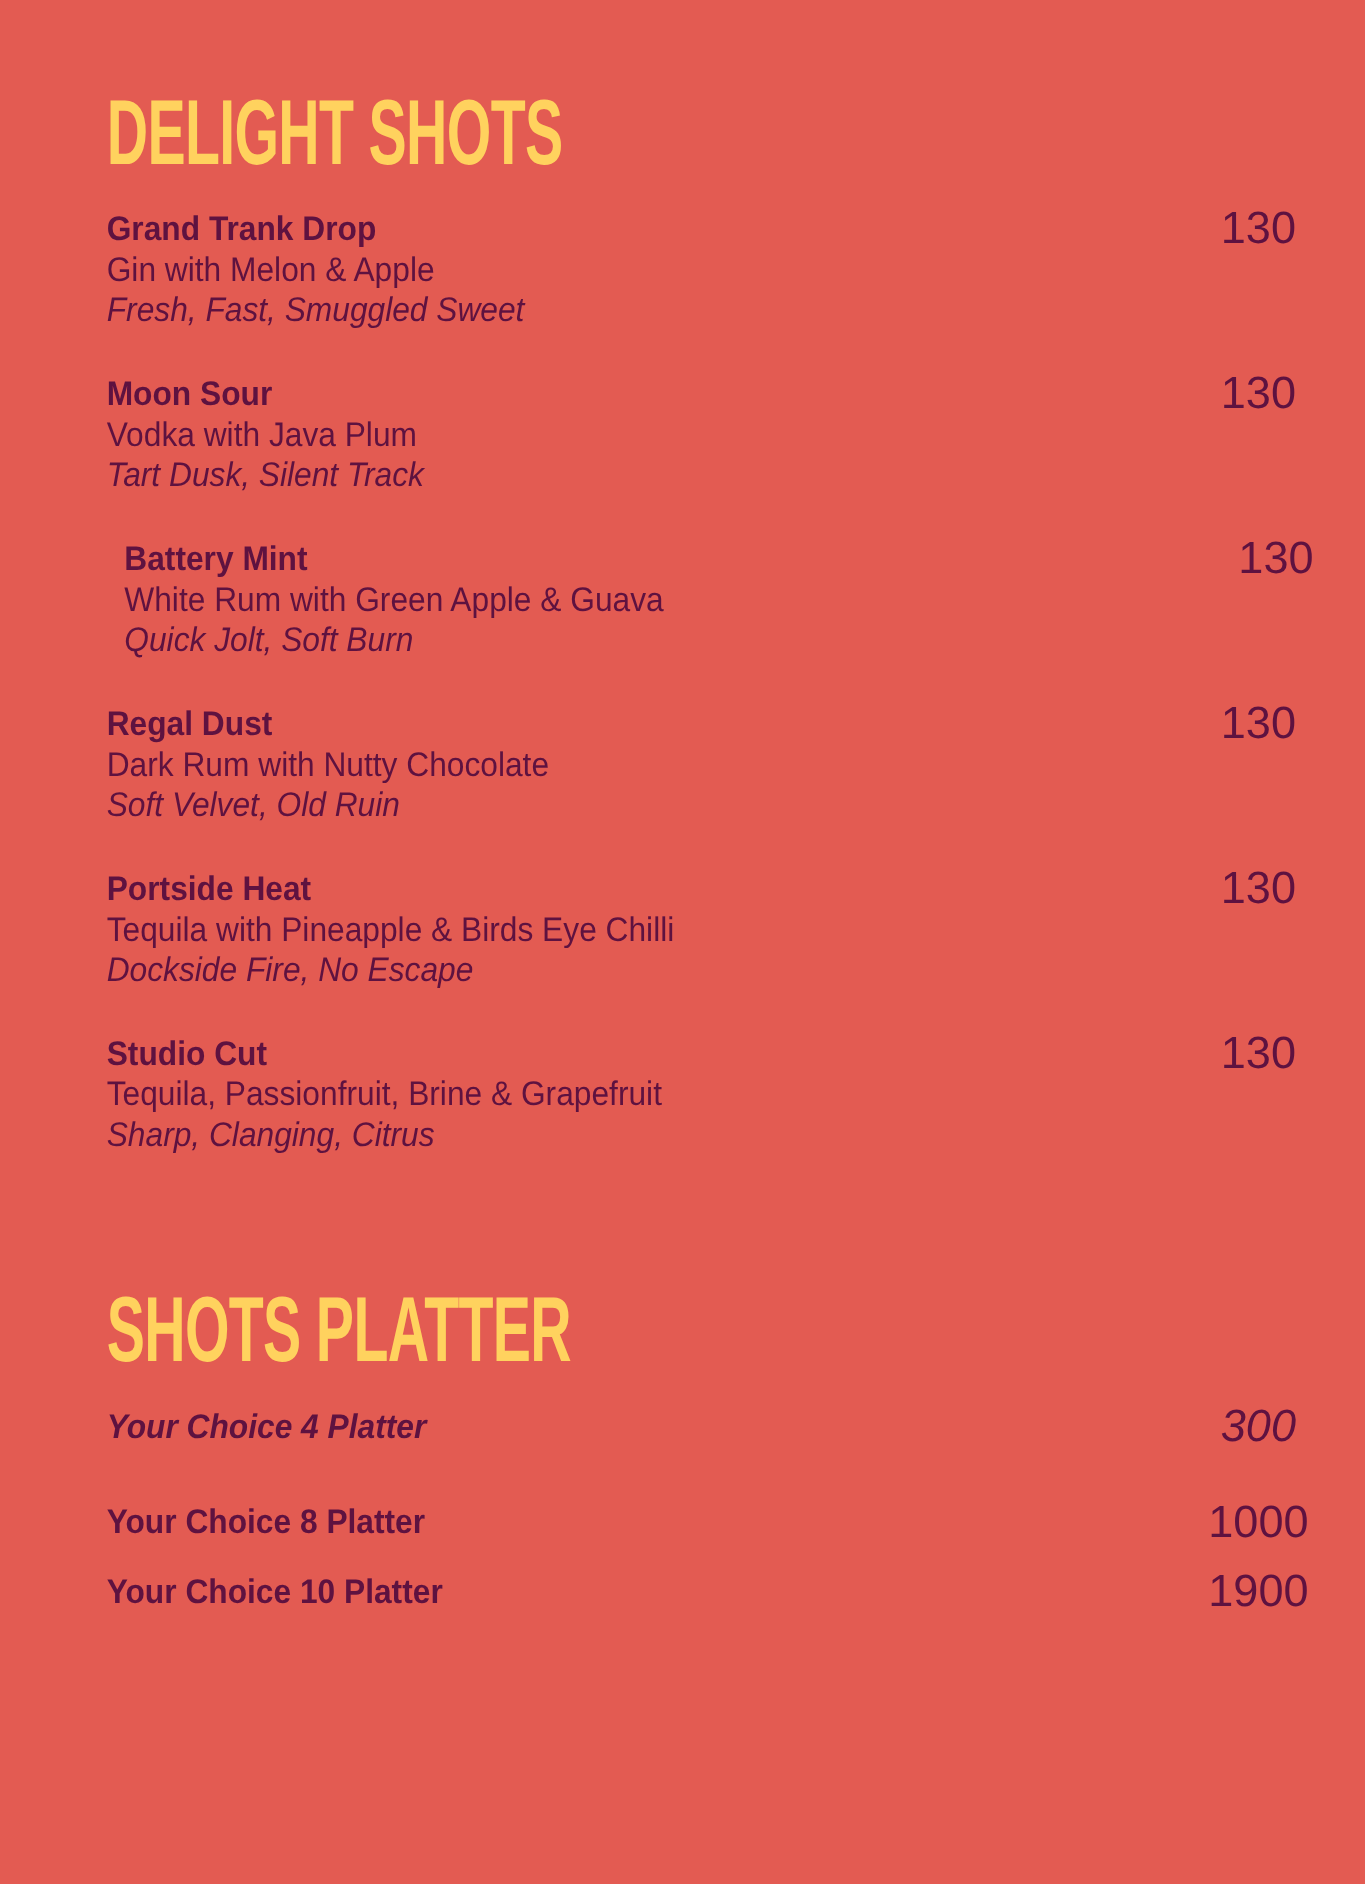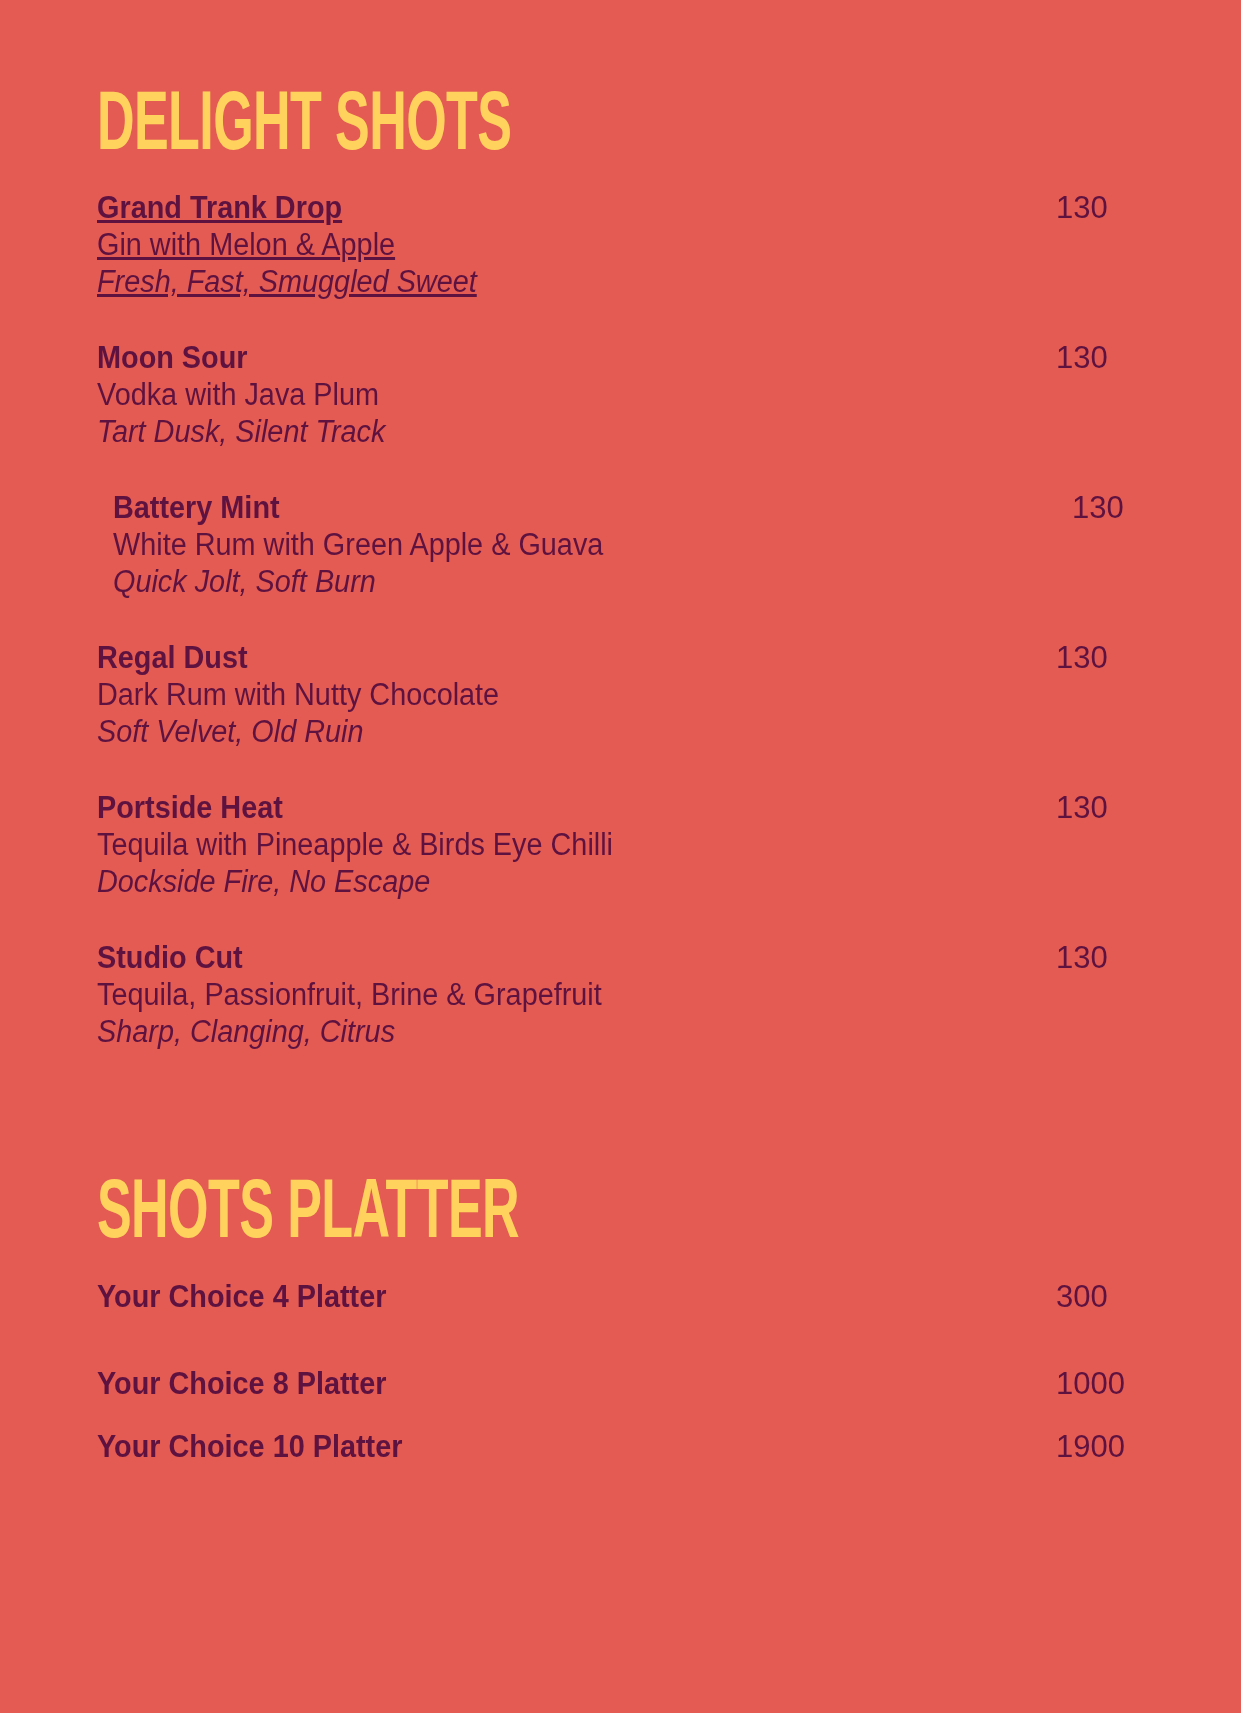--- a/index.html
+++ b/index.html
@@ -28,32 +28,32 @@
   }
   .line {
     font-size:31px; line-height:37px; white-space:nowrap;
     transform-origin:left center;
     transform:scaleX(0.93);
   }
   .name { font-weight:700; }
   .desc { font-weight:400; }
   .tag { font-style:italic; }
   .price {
-    position:absolute; top:0; left:959px; width:100px;
-    text-align:left; font-size:31px; line-height:37px;
+    position:absolute; top:0; left:997px; width:100px;
+    text-align:center; font-size:41px; line-height:37px;
     font-weight:400;
   }
   .platter .line { font-weight:700; }
 </style>
 </head>
 <body>
 
 <h1 class="heading" style="top:78px;">DELIGHT SHOTS</h1>
 
-<div class="item" style="top:189px;text-decoration:underline;">
+<div class="item" style="top:189px;">
   <div class="line name">Grand Trank Drop</div>
   <div class="line desc">Gin with Melon &amp; Apple</div>
   <div class="line tag">Fresh, Fast, Smuggled Sweet</div>
   <div class="price">130</div>
 </div>
 
 <div class="item" style="top:339px;">
   <div class="line name">Moon Sour</div>
   <div class="line desc">Vodka with Java Plum</div>
   <div class="line tag">Tart Dusk, Silent Track</div>
@@ -83,21 +83,21 @@
 
 <div class="item" style="top:939px;">
   <div class="line name">Studio Cut</div>
   <div class="line desc">Tequila, Passionfruit, Brine &amp; Grapefruit</div>
   <div class="line tag">Sharp, Clanging, Citrus</div>
   <div class="price">130</div>
 </div>
 
 <h1 class="heading" style="top:1166px;">SHOTS PLATTER</h1>
 
-<div class="item platter" style="top:1278px;">
+<div class="item platter" style="top:1278px;font-style:italic;">
   <div class="line name">Your Choice 4 Platter</div>
   <div class="price">300</div>
 </div>
 
 <div class="item platter" style="top:1353px;margin-top:12px;">
   <div class="line name">Your Choice 8 Platter</div>
   <div class="price">1000</div>
 </div>
 
 <div class="item platter" style="top:1428px;">

